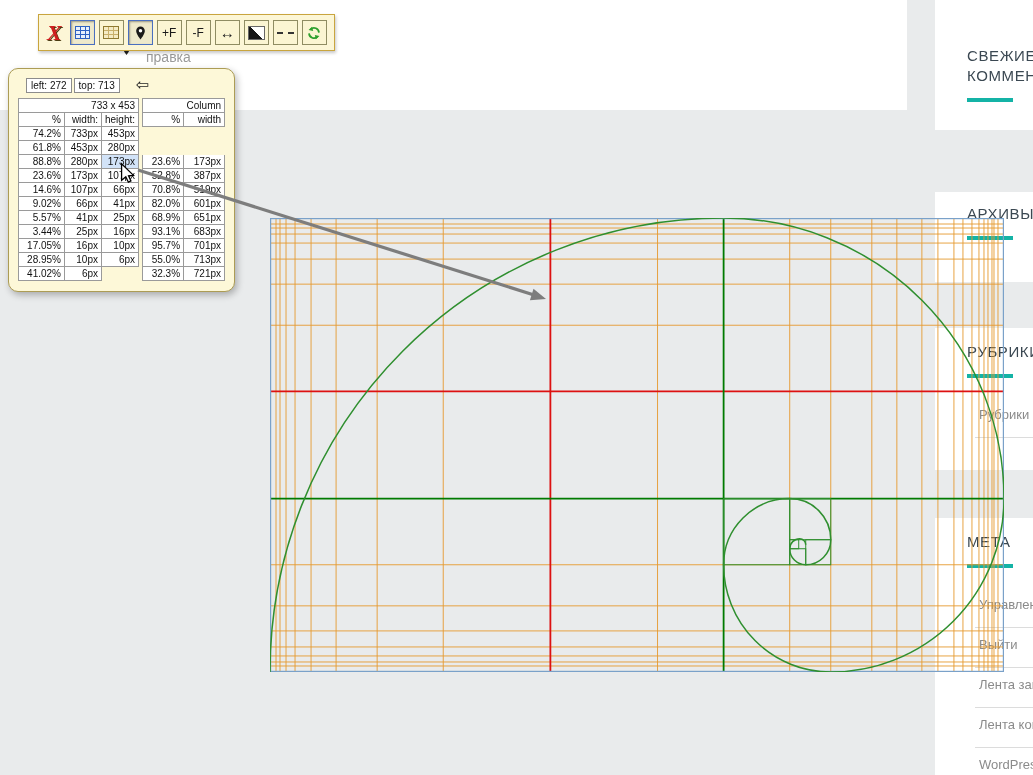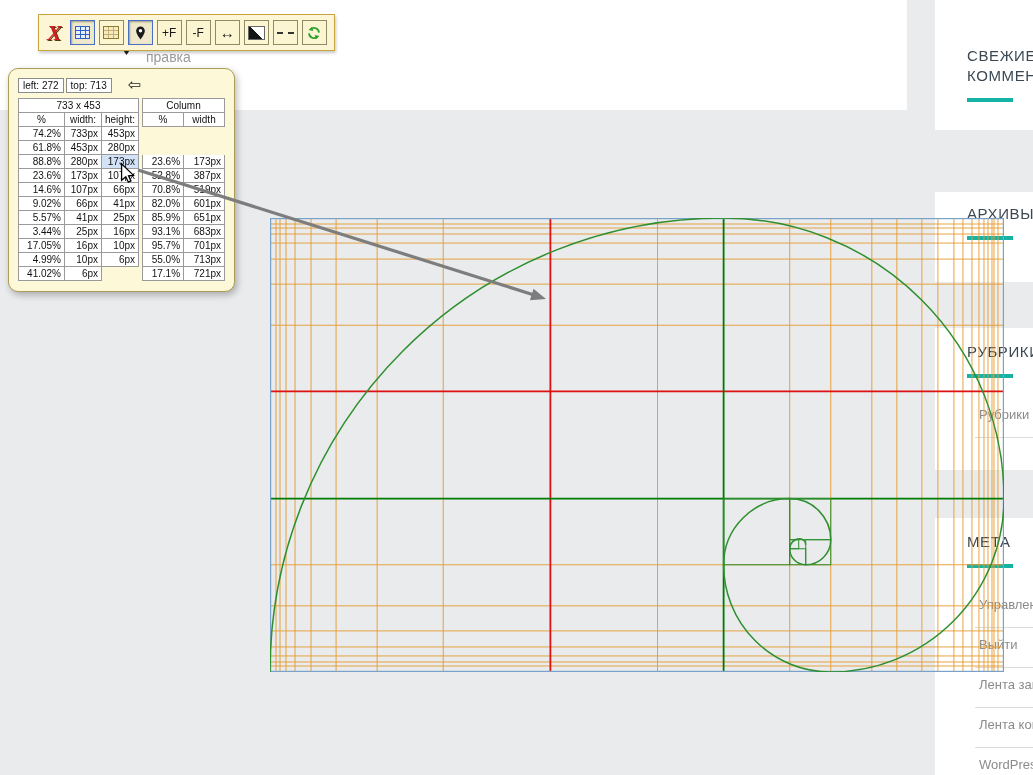--- a/index.html
+++ b/index.html
@@ -32,27 +32,27 @@
   .tb-btn.active { border-color:#4a6fc0; background:#eee9cb; box-shadow:inset 1px 1px 2px rgba(0,0,0,.35); }
   .icon-grid-blue  { width:15px; height:13px; border:1px solid #2f62c2; background:repeating-linear-gradient(to right,transparent 0 4px,#2f62c2 4px 5px),repeating-linear-gradient(to bottom,transparent 0 3px,#2f62c2 3px 4px),#e8f0fc; }
   .icon-grid-sheet { width:16px; height:13px; border:1px solid #8f7a30; background:repeating-linear-gradient(to right,transparent 0 4px,#c9b06a 4px 5px),repeating-linear-gradient(to bottom,#f5ecc4 0 3px,#c9b06a 3px 4px),#fff; }
   .tb-text  { font-size:12px; color:#1a1a1a; }
   .tb-arrow { font-size:15px; color:#222; line-height:1; }
   .icon-diag{ width:17px; height:14px; border:1px solid #666; background:linear-gradient(45deg,#141414 49%,#fff 51%); }
   .icon-dash{ width:17px; height:0; border-top:2px dashed #333; }
 
   
   .panel { position:absolute; left:8px; top:68px; background:var(--panel-cream,#fdf8d8); border:1px solid #ac9c55; border-radius:10px; box-shadow:2px 3px 7px rgba(0,0,0,.28); z-index:50; padding:8px 9px 10px; }
-  .panel-top { display:flex; align-items:center; margin:0 0 5px 0; }
+  .panel-top { display:flex; align-items:center; margin:0 0 5px 8px; }
   .coord-box { background:#fff; border:1px solid #8c8c8c; font-size:10px; padding:1px 4px; color:#111; margin-right:2px; white-space:nowrap; }
   .back-arrow{ font-size:16px; color:#222; margin-left:14px; line-height:1; }
   table.ratio { border-collapse:collapse; font-size:10px; color:#111; }
   .ratio td { background:#fff; border:1px solid #9a9a9a; padding:1px 3px; text-align:right; height:14px; white-space:nowrap; }
   .ratio td.sp   { background:transparent; border:none; width:4px; padding:0; }
-  .ratio td.hdr  { text-align:center; }
+  .ratio td.hdr  { }
   .ratio td.blank{ background:transparent; border-color:transparent; }
   .ratio tbody tr:nth-child(3) td:nth-child(3) { background:#d2e3f8; }
 
   .annot  { position:absolute; left:0; top:0; width:1033px; height:775px; z-index:72; pointer-events:none; }
   .cursor { position:absolute; left:117px; top:162px; z-index:80; pointer-events:none; }
   .dropped-pin { position:absolute; left:121px; top:41px; z-index:55; pointer-events:none; }
 </style>
 </head>
 <body>
 
@@ -272,21 +272,21 @@
     <td class="sp"></td>
     <td>82.0%</td>
     <td>601px</td>
   </tr>
 
   <tr>
     <td>5.57%</td>
     <td>41px</td>
     <td>25px</td>
     <td class="sp"></td>
-    <td>85.9%</td>
+    <td>68.9%</td>
     <td>651px</td>
   </tr>
 
   <tr>
     <td>3.44%</td>
     <td>25px</td>
     <td>16px</td>
     <td class="sp"></td>
     <td>93.1%</td>
     <td>683px</td>
@@ -295,34 +295,34 @@
   <tr>
     <td>17.05%</td>
     <td>16px</td>
     <td>10px</td>
     <td class="sp"></td>
     <td>95.7%</td>
     <td>701px</td>
   </tr>
 
   <tr>
-    <td>4.99%</td>
+    <td>28.95%</td>
     <td>10px</td>
     <td>6px</td>
     <td class="sp"></td>
     <td>55.0%</td>
     <td>713px</td>
   </tr>
 
   <tr>
     <td>41.02%</td>
     <td>6px</td>
     <td class="blank"></td>
     <td class="sp"></td>
-    <td>17.1%</td>
+    <td>32.3%</td>
     <td>721px</td>
   </tr>
 </tbody>
   </table>
 </div>
 
 <svg class="annot" viewBox="0 0 1033 775">
   <line x1="138" y1="170" x2="534" y2="295" stroke="#7d7d7d" stroke-width="3.2"></line>
   <polygon points="546,299 529.9,300.2 533.5,288.8" fill="#7d7d7d"></polygon>
 </svg>

